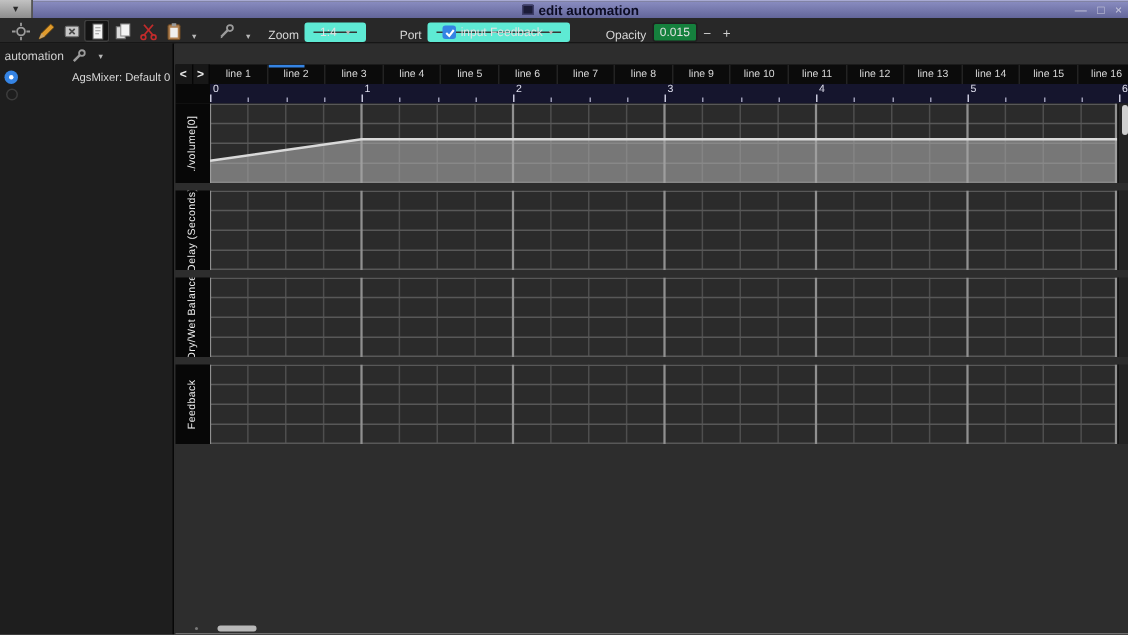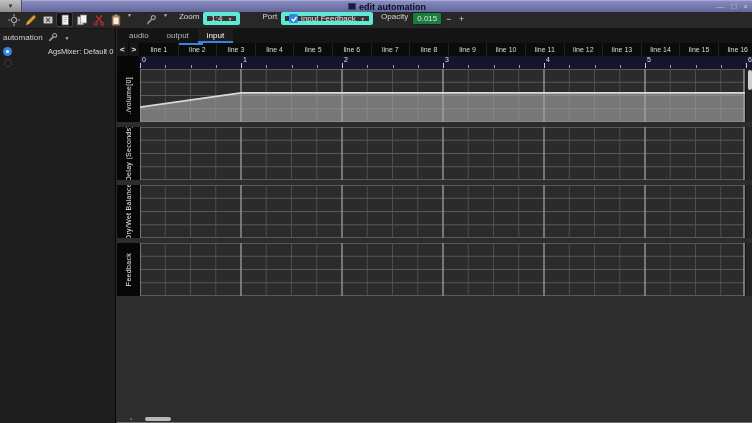--- a/index.html
+++ b/index.html
@@ -14,26 +14,26 @@
     display:flex;align-items:center;justify-content:center;font-size:7px;color:#2a2a2a;border-right:1px solid #555;}
   .titlebar-main{flex:1;background:linear-gradient(#898cc0,#63669a);display:flex;align-items:center;
     justify-content:center;position:relative;border-top:1px solid #a7a9d2;}
   .title-icon{width:8px;height:7px;background:#1b1b38;border-radius:1px;margin-right:3px;
     box-shadow:inset 0 0 0 1px #3d3d68;}
   .title-text{font-size:9px;font-weight:bold;color:#0c0c24;line-height:10px;}
   .win-controls{position:absolute;right:4px;top:0;height:12px;display:flex;align-items:center;gap:7px;}
   .win-controls span{font-size:8px;color:#c9c9dd;line-height:10px;}
   
   .toolbar{position:absolute;left:0;top:12px;width:752px;height:17px;background:#282828;
-    border-bottom:1px solid #161616;display:flex;align-items:flex-start;padding-left:5px;}
+    border-bottom:1px solid #161616;display:flex;align-items:flex-end;padding-left:5px;}
   .tbtn{width:17px;height:15px;display:flex;align-items:center;justify-content:center;border-radius:2px;flex:0 0 auto;}
   .tbtn.active{background:#141414;box-shadow:inset 0 0 0 1px #3e3e3e;}
   .drop{font-size:5px;color:#b8b8b8;margin:0 3px;flex:0 0 auto;}
   .tlabel{font-size:8px;color:#d6d6d6;margin:0 4px;flex:0 0 auto;white-space:nowrap;}
-  .combo{height:13px;background:#363636;border:4px solid #5eead4;border-radius:2px;display:flex;
+  .combo{height:13px;background:#363636;border:6px solid #5eead4;border-radius:2px;display:flex;
     align-items:center;gap:3px;padding:0 4px;font-size:8px;color:#e2e2e2;flex:0 0 auto;white-space:nowrap;}
   .combo .drop{margin:0 0 0 2px;}
   .checkbox{width:9px;height:9px;background:#3584e4;border-radius:2px;display:flex;align-items:center;justify-content:center;}
   .spin{height:13px;width:30px;background:#15803d;border:1px solid #1f1f1f;border-radius:2px;
     display:flex;align-items:center;justify-content:center;font-size:8px;color:#e2e2e2;flex:0 0 auto;}
   .stepbtn{width:13px;height:13px;display:flex;align-items:center;justify-content:center;
     font-size:9px;color:#cdcdcd;flex:0 0 auto;}
   .gap8{width:8px;flex:0 0 auto;}
   
   .sidebar{position:absolute;left:0;top:29px;width:116px;bottom:0;background:#1e1e1e;border-right:1px solid #070707;}
@@ -159,21 +159,21 @@
     <span class="tlabel" style="margin-left:22px">Port</span>
     <div class="combo" style="min-width:92px">
       <span class="checkbox">
         <svg width="8" height="8">
           <polyline points="1.5,4 3.5,6 6.5,2" fill="none" stroke="#fff" stroke-width="1.4"></polyline>
         </svg>
       </span>
       <span>input Feedback</span>
       <span class="drop" style="margin-left:auto">▼</span>
     </div>
-    <span class="tlabel" style="margin-left:8px">Opacity</span>
+    <span class="tlabel" style="margin-left:24px">Opacity</span>
     <div class="spin">
       <span>0.015</span>
     </div>
     <span class="stepbtn">−</span>
     <span class="stepbtn">+</span>
   </div>
 
   <div class="sidebar">
     <div class="sb-header">
       <span class="lbl">automation</span>
@@ -185,25 +185,20 @@
     </div>
     <div class="radio-row">
       <span class="radio"></span>
       <span class="radio-lbl">AgsMixer: Default 0</span>
     </div>
     <div class="radio-empty"></div>
   </div>
 
   <div class="main">
 
-    <div class="scope-tabs">
-      <div class="scope-tab">audio</div>
-      <div class="scope-tab">output</div>
-      <div class="scope-tab active">input</div>
-    </div>
 
     <div class="line-tabs">
       <div class="chev">&lt;</div>
       <div class="chev">&gt;</div>
       <div class="line-strip" id="line-tabs-strip">
           <div class="line-tab">
             <span>line 1</span>
           </div>
           <div class="line-tab">
             <div class="hl"></div>

